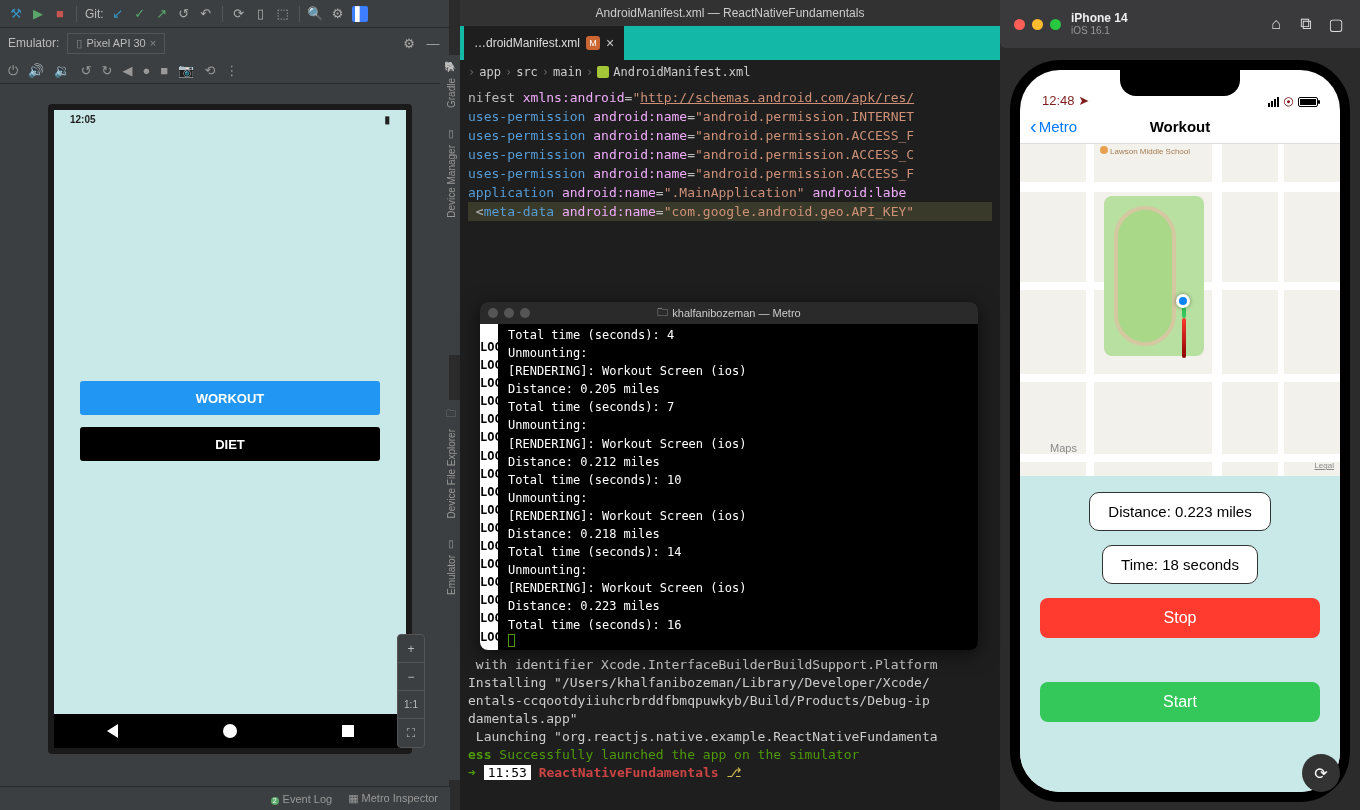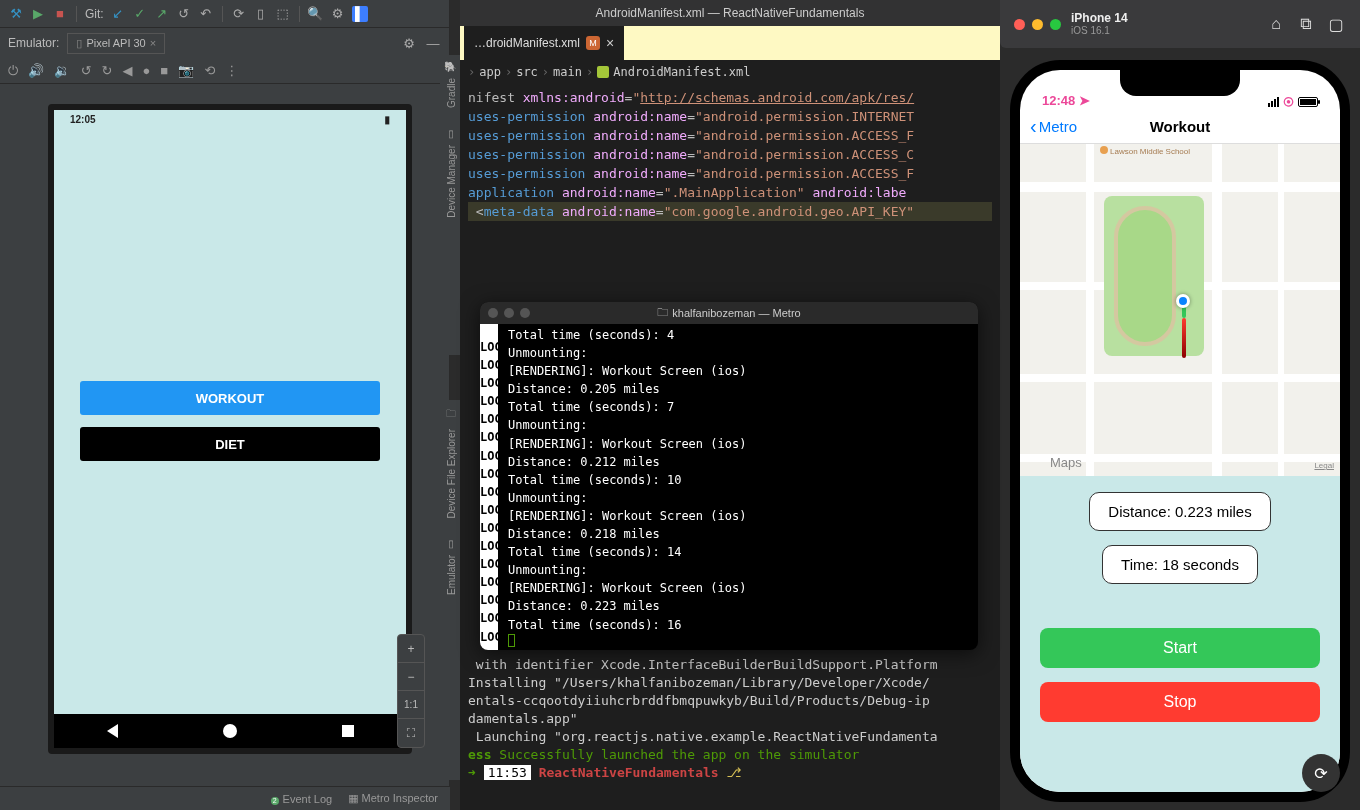--- a/index.html
+++ b/index.html
@@ -48,21 +48,21 @@
 
   
   .side-strip { position:absolute; width:22px; background:#3c3f41; font-size:10px; color:#999; display:flex; flex-direction:column; align-items:center; gap:6px; padding-top:6px;}
   .side-strip.right1 { left:440px; top:55px; height:300px; }
   .side-strip.right2 { left:440px; top:400px; height:380px; }
   .vert { writing-mode:vertical-rl; transform:rotate(180deg);}
 
   
   .mid { position:absolute; left:460px; top:0; width:540px; height:810px; background:#1e1e1e; }
   .mid-title { height:26px; display:flex; align-items:center; justify-content:center; font-size:12px; color:#ccc; background:#323233;}
-  .mid-tabs { height:34px; display:flex; align-items:center; background:#fef9c3; padding-left:4px;}
+  .mid-tabs { height:34px; display:flex; align-items:center; background:#14b8a6; padding-left:4px;}
   .vs-tab { height:34px; display:flex; align-items:center; gap:6px; padding:0 10px; background:#1e1e1e; font-size:12px; color:#ddd;}
   .mtag{background:#cc6633;color:#fff;width:14px;height:14px;border-radius:3px;font-size:9px;display:flex;align-items:center;justify-content:center;}
   .mid-crumbs { height:24px; display:flex; align-items:center; gap:4px; padding-left:8px; font-size:12px; color:#ccc;}
   .mid-crumbs .chev{color:#666;}
   .afile{display:flex;align-items:center;gap:4px;}
   .aicon{width:12px;height:12px;background:#a4c639;border-radius:2px;}
 
   .code { padding:4px 8px; font-size:13px; line-height:19px; white-space:pre; overflow:hidden;} .attr{color:#f0abfc;text-align:right;} .str{color:#ce9178;} .link{color:#ce9178;text-decoration:underline;} .tag{color:#569cd6;}
   .hl-line{background:#3a3a2a;display:inline-block;width:100%;}
 
@@ -87,39 +87,39 @@
   .traffic span{width:11px;height:11px;border-radius:50%;}
   .tl-r{background:#ff5f57;}.tl-y{background:#febc2e;}.tl-g{background:#28c840;}
   .dev-info{color:#eee;font-size:12px;line-height:1.2;}
   .dev-info .sub{color:#999;font-size:10px;}
   .xc-head .sp{flex:1;}
   .xc-icn{color:#ddd;font-size:16px;width:20px;text-align:center;}
 
   .iphone { position:absolute; left:1010px; top:60px; width:340px; height:742px; background:#000; border-radius:50px; padding:10px;}
   .notch{position:absolute;top:10px;left:50%;transform:translateX(-50%);width:120px;height:26px;background:#000;border-radius:0 0 16px 16px;z-index:5;}
   .screen{width:100%;height:100%;background:#fff;border-radius:40px;overflow:hidden;display:flex;flex-direction:column;position:relative;}
-  .ios-status{height:40px;display:flex;align-items:flex-end;justify-content:space-between;padding:0 22px 2px;font-size:13px;font-weight:700;color:#ec4899;}
+  .ios-status{height:40px;display:flex;align-items:flex-end;justify-content:space-between;padding:0 22px 2px;font-size:13px;font-weight:400;color:#7f1d1d;}
   .ios-status .icons{display:flex;gap:4px;align-items:center;}
   .sig{display:flex;gap:1px;align-items:flex-end;}.sig span{width:2px;background:#000;}.sig span:nth-child(1){height:4px}.sig span:nth-child(2){height:6px}.sig span:nth-child(3){height:8px}.sig span:nth-child(4){height:10px}
   .batt{width:20px;height:10px;border:1px solid #000;border-radius:2px;position:relative;}.batt:after{content:'';position:absolute;right:-3px;top:2px;width:2px;height:4px;background:#000;border-radius:1px;}.batt-fill{width:16px;height:6px;background:#000;margin:1px;}
 
   .nav-bar{height:34px;border-bottom:1px solid #ddd;display:flex;align-items:center;position:relative;}
   .back-btn{color:#007aff;font-size:15px;display:flex;align-items:center;gap:2px;padding-left:10px;}
   .nav-title{position:absolute;left:0;right:0;text-align:center;font-size:15px;font-weight:600;color:#000;pointer-events:none;}
 
   .map{height:332px;background:#f2f1ec;position:relative;overflow:hidden;}
   .road{position:absolute;background:#fff;}
   .park{position:absolute;background:#b8e0a0;border-radius:8px;}
   .track{position:absolute;border:4px solid #d4c8a0;border-radius:50px;background:#a8d888;}
   .poi{position:absolute;font-size:8px;color:#a67c52;}
   .poi .dot{width:8px;height:8px;background:#e8a050;border-radius:50%;display:inline-block;margin-right:2px;}
   .user-loc{position:absolute;width:14px;height:14px;background:#0a84ff;border:3px solid #fff;border-radius:50%;box-shadow:0 0 4px rgba(0,0,0,0.4);}
   .path-line{position:absolute;width:4px;background:linear-gradient(#ff3b30,#8b0000);border-radius:2px;}
   .path-line2{position:absolute;width:4px;background:#34c759;border-radius:2px;}
-  .maps-logo{position:absolute;bottom:6px;left:6px;font-size:13px;color:#888;padding-left:24px;}
+  .maps-logo{position:absolute;bottom:22px;left:6px;font-size:11px;color:#888;padding-left:24px;}
   .maps-legal{position:absolute;bottom:6px;right:6px;font-size:8px;color:#888;text-decoration:underline;}
 
   .ios-body{flex:1;background:#c9e8e8;display:flex;flex-direction:column;align-items:center;padding:16px 20px;gap:14px;}
   .info-chip{background:#fff;border:1px solid #333;border-radius:10px;padding:10px 18px;font-size:15px;color:#000;}
   .ios-btn{width:100%;height:40px;border-radius:8px;color:#fff;font-size:16px;display:flex;align-items:center;justify-content:center;}
   .ios-btn.start{background:#34c759;margin-top:30px;}
   .ios-btn.stop{background:#ff3b30;}
 
   .fab{position:absolute;right:20px;bottom:18px;width:38px;height:38px;border-radius:50%;background:#333;color:#fff;display:flex;align-items:center;justify-content:center;font-size:16px;}
 </style>
@@ -343,21 +343,21 @@
       <div class="path-line2" style="left:162px;top:158px;height:16px"></div>
       <div class="path-line" style="left:162px;top:174px;height:40px"></div>
       <div class="user-loc" style="left:156px;top:150px"></div>
       <div class="maps-logo"><span>Maps</span></div>
       <div class="maps-legal">Legal</div>
     </div>
 
     <div class="ios-body">
       <div class="info-chip">Distance: 0.223 miles</div>
       <div class="info-chip">Time: 18 seconds</div>
+      <div class="ios-btn stop">Stop</div>
       <div class="ios-btn start">Start</div>
-      <div class="ios-btn stop">Stop</div>
     </div>
   </div>
 </div>
 
 <div class="fab">
   <span>⟳</span>
 </div>
 
 </body></html>

